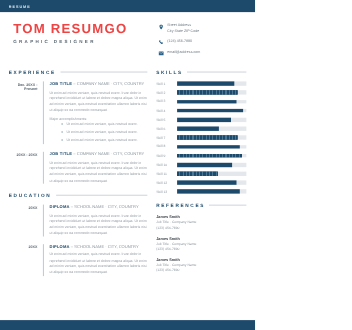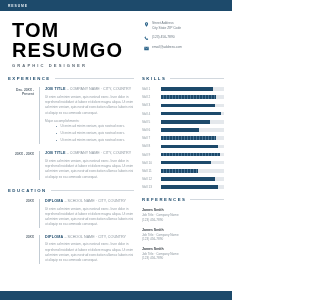--- a/index.html
+++ b/index.html
@@ -20,21 +20,21 @@
     color: #e8eef3; font-size: 3.4px; font-weight: bold;
     letter-spacing: 0.9px;
   }
 
   
   .header {
     display: flex; padding: 9px 8px 8px 8px; gap: 6px;
   }
   .name-block { flex: 0 0 130px; padding-left: 4px; }
   .full-name {
-    font-size: 20px; font-weight: bold; color: #000000;
+    font-size: 12px; font-weight: bold; color: #ef4444;
     letter-spacing: 1.1px; line-height: 1;
   }
   .job-role {
     margin-top: 3px; font-size: 4.1px; font-weight: bold;
     color: #5d6a75; letter-spacing: 2.1px;
   }
   .contact-block { flex: 1; padding-top: 1px; }
   .contact-row {
     display: flex; align-items: flex-start; gap: 3px; margin-bottom: 4.5px;
   }

